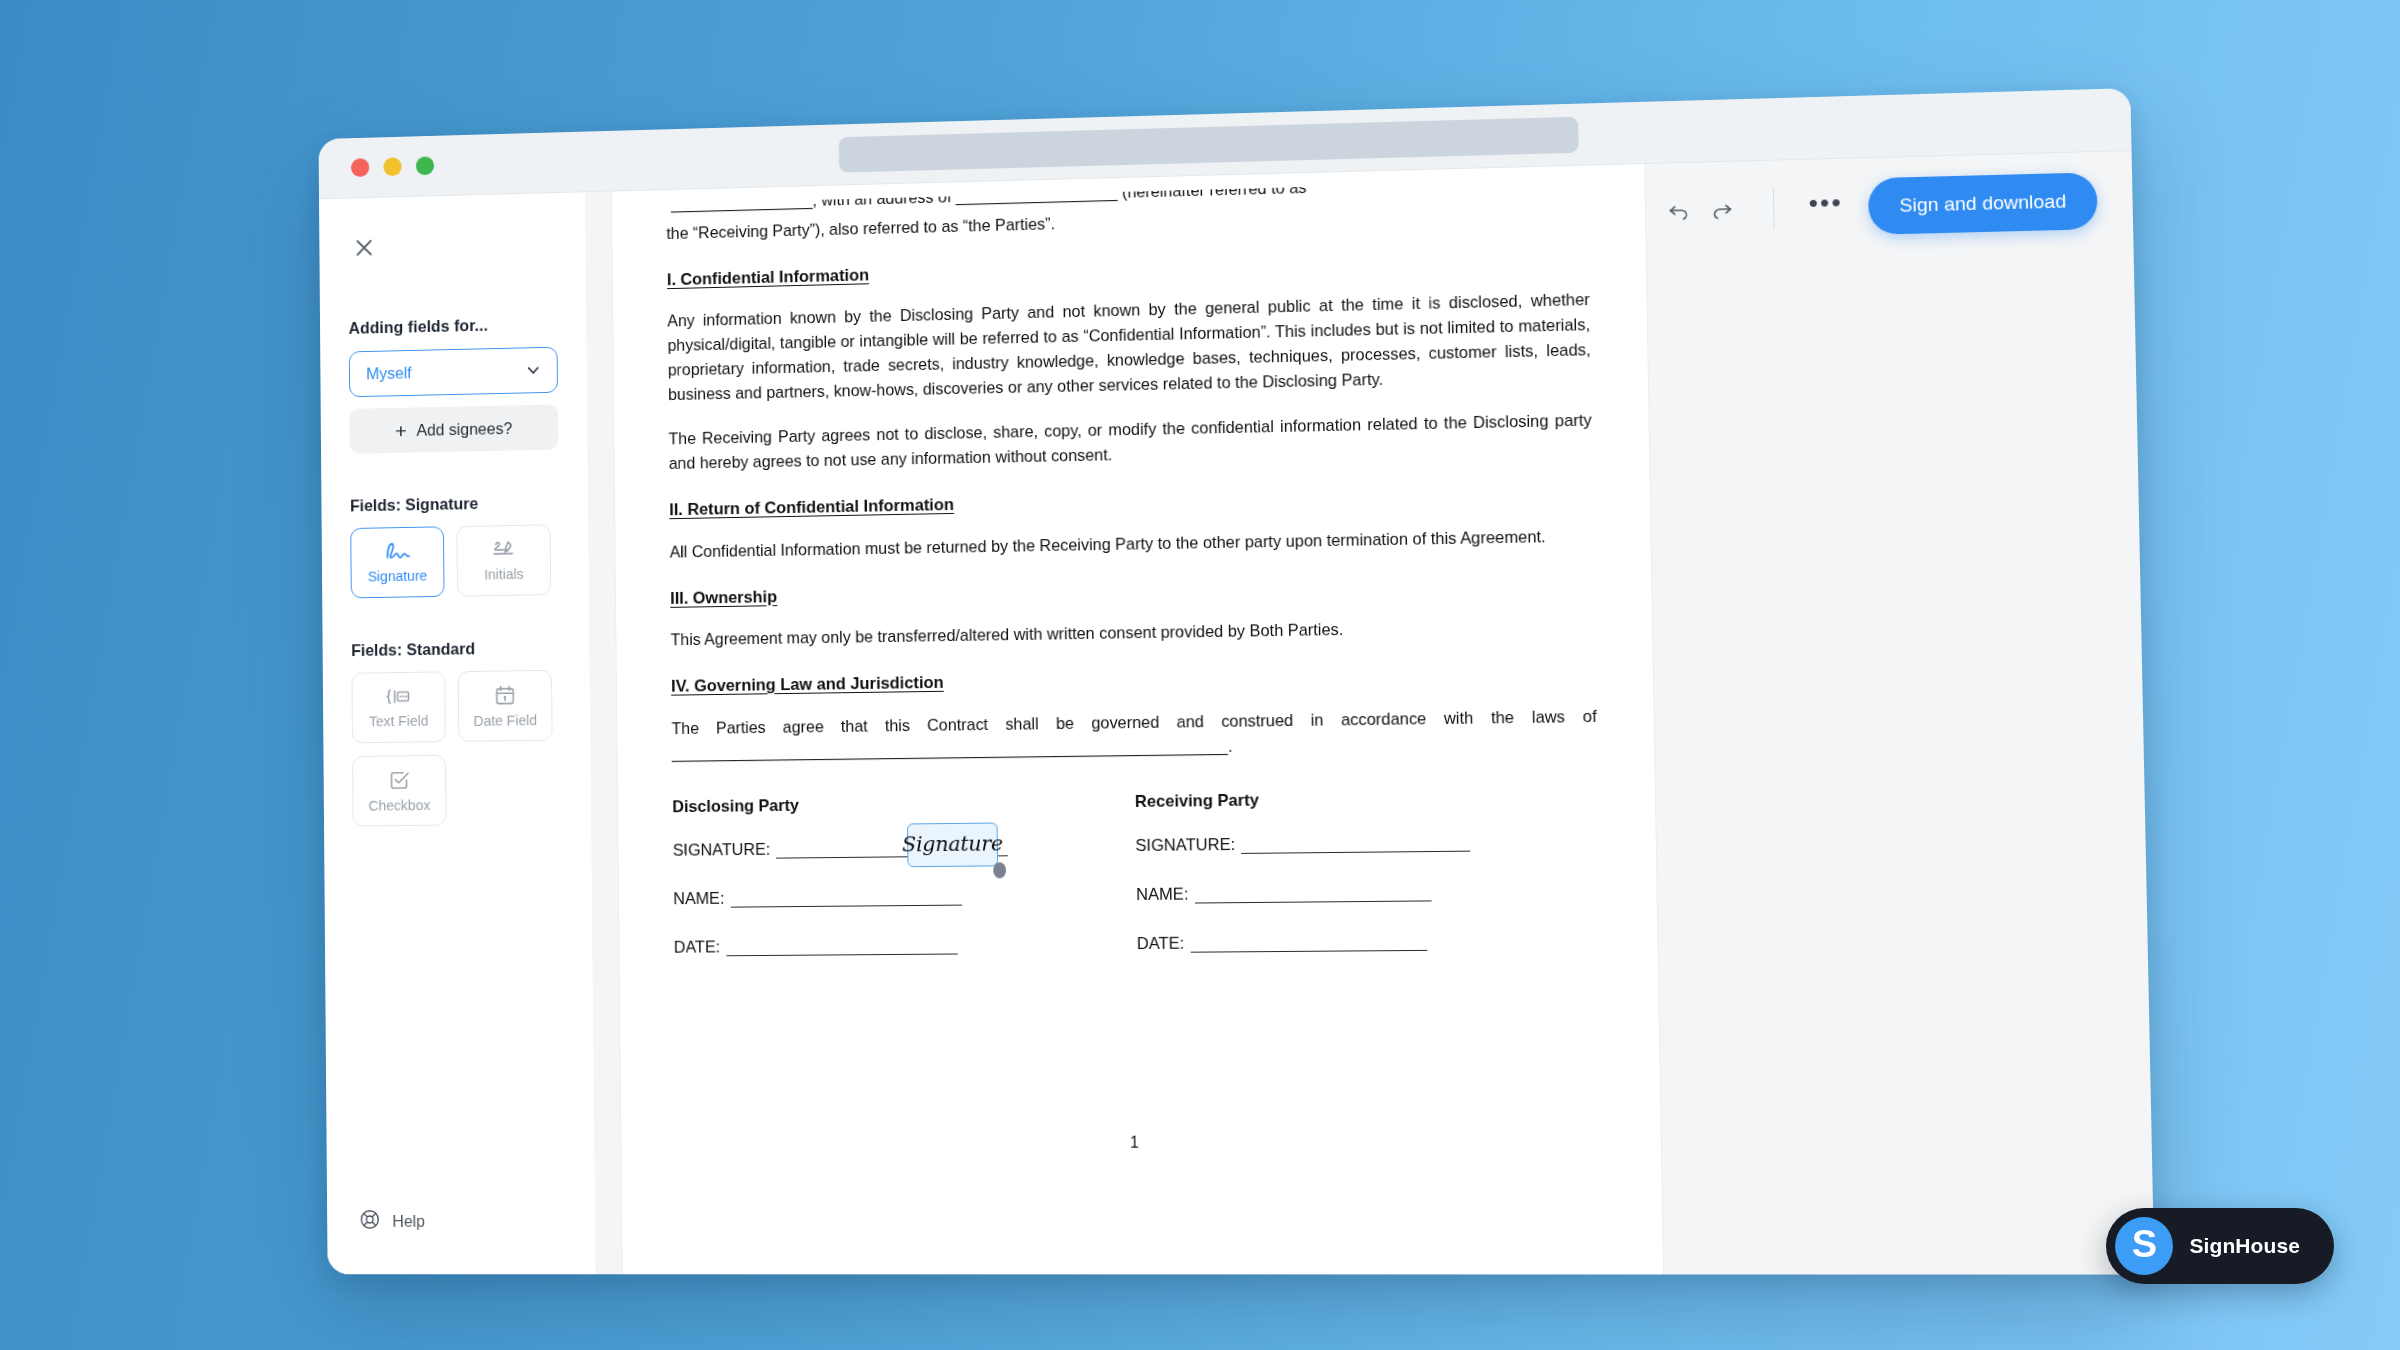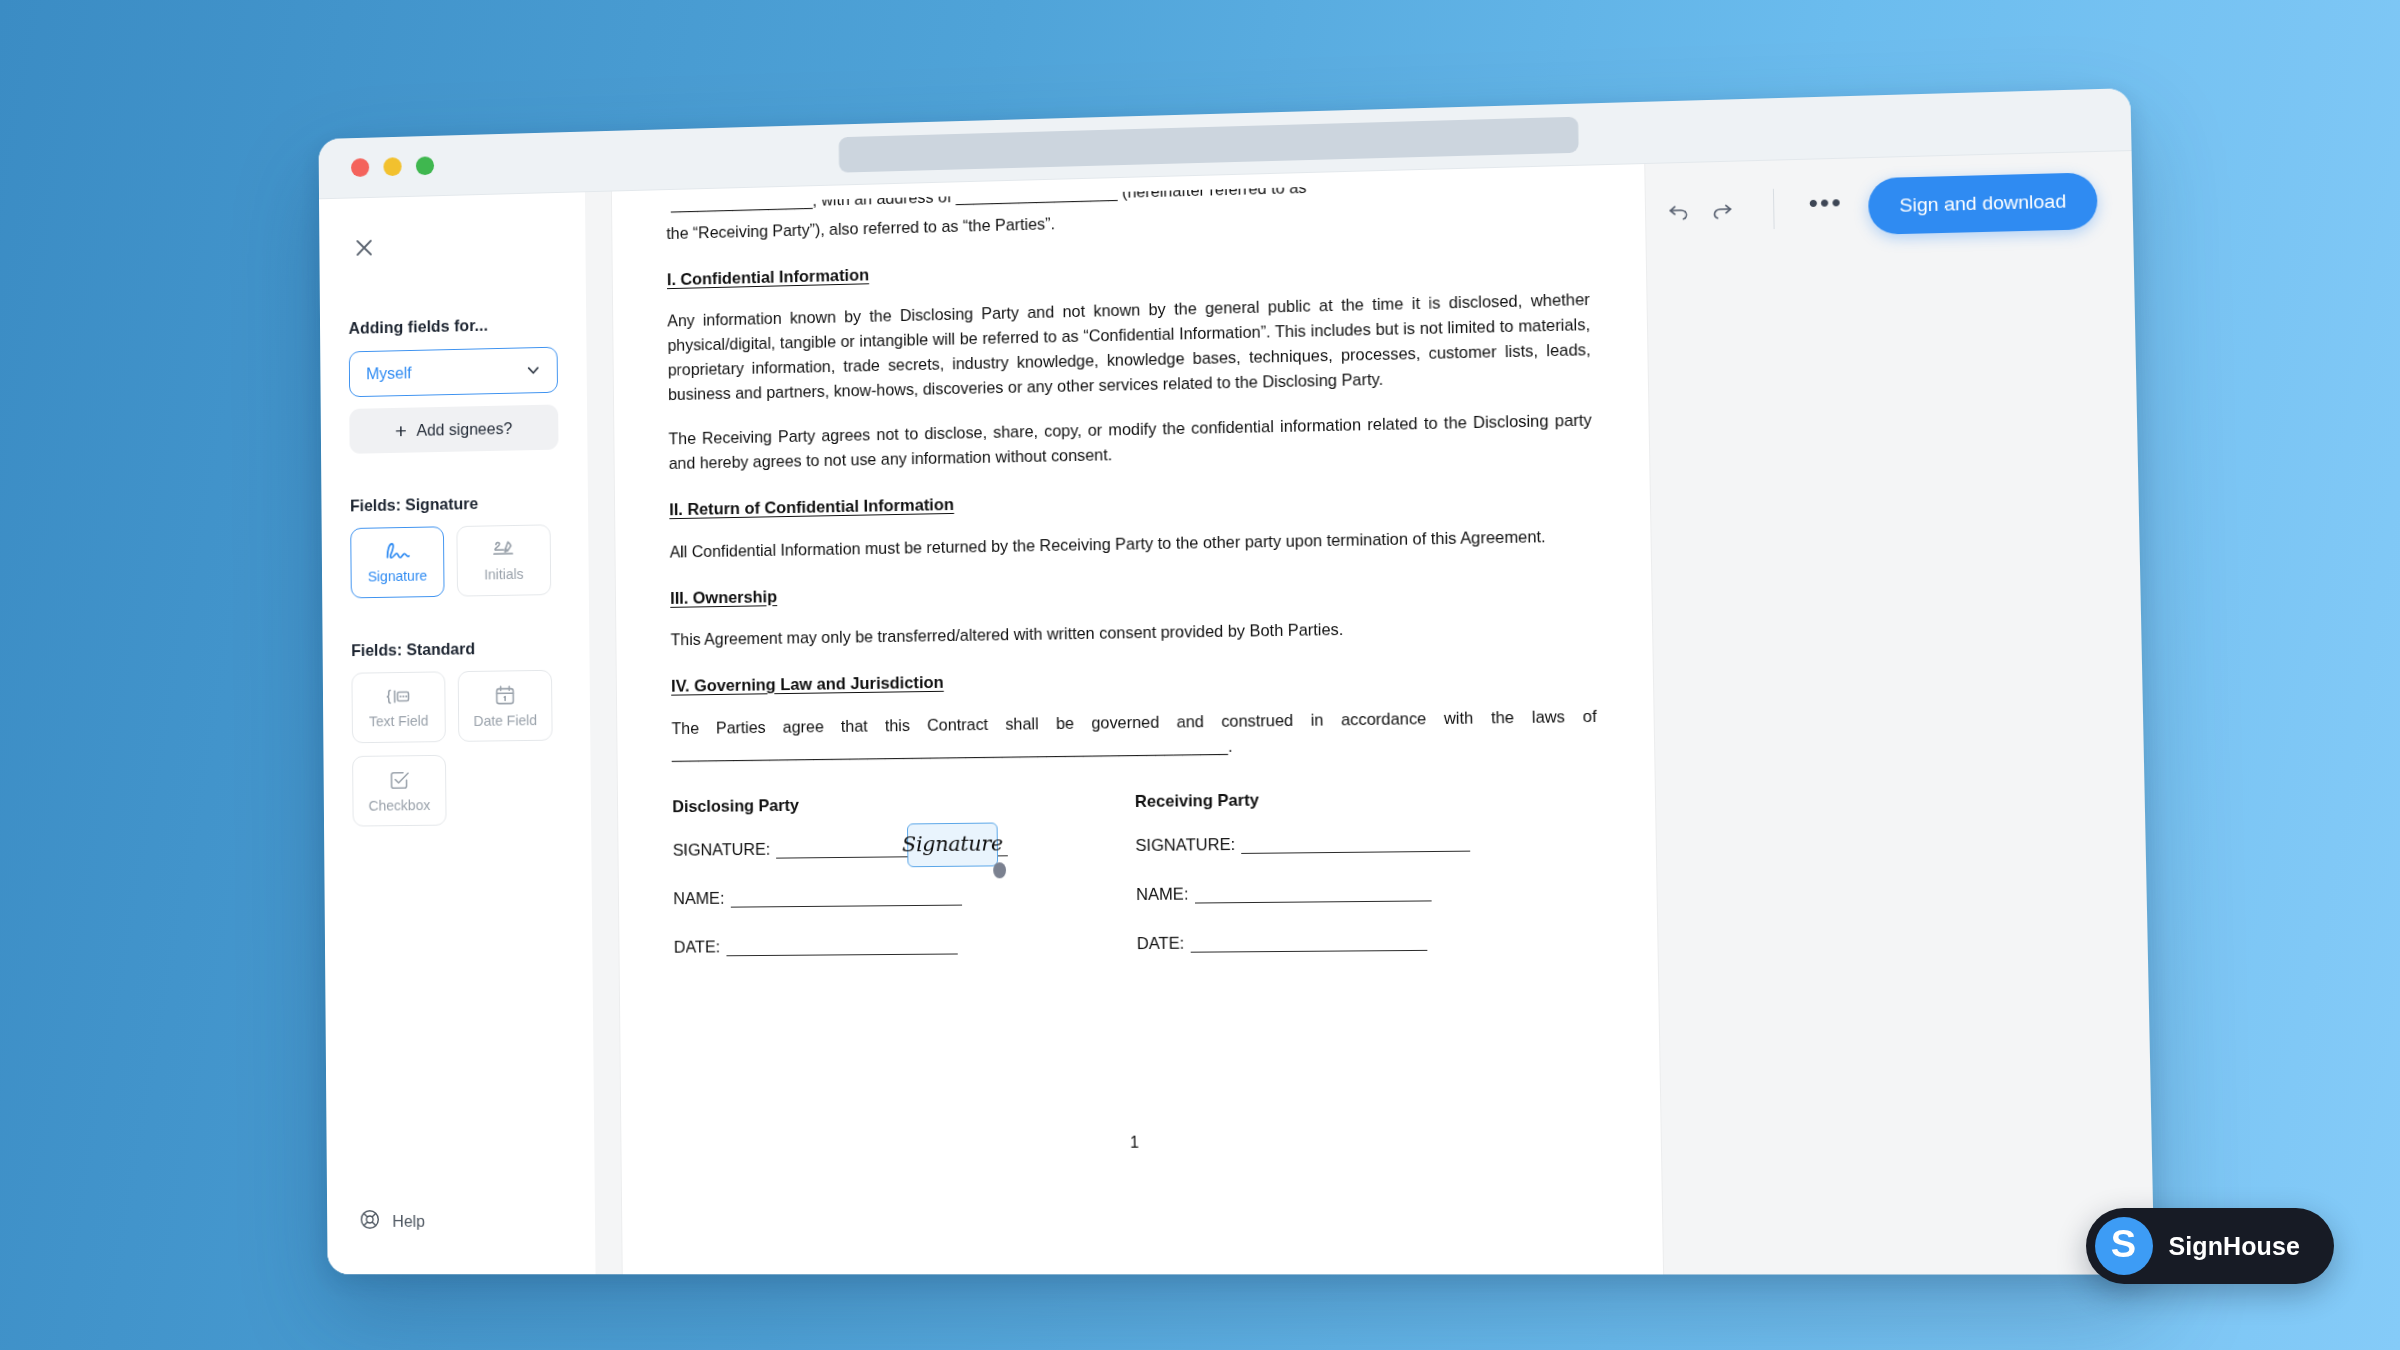--- a/index.html
+++ b/index.html
@@ -345,21 +345,21 @@
     display: flex; align-items: center; justify-content: center;
     color: #fff;
     font-size: 38px;
     font-weight: 700;
     font-family: "Liberation Sans", sans-serif;
     line-height: 1;
     padding-bottom: 4px;
   }
   .sh-name {
     color: #ffffff;
-    font-size: 25px;
+    font-size: 21px;
     font-weight: 700;
     letter-spacing: .1px;
   }
 </style>
 </head>
 <body>
 
 <div id="stage">
   <div class="app-window">
 

